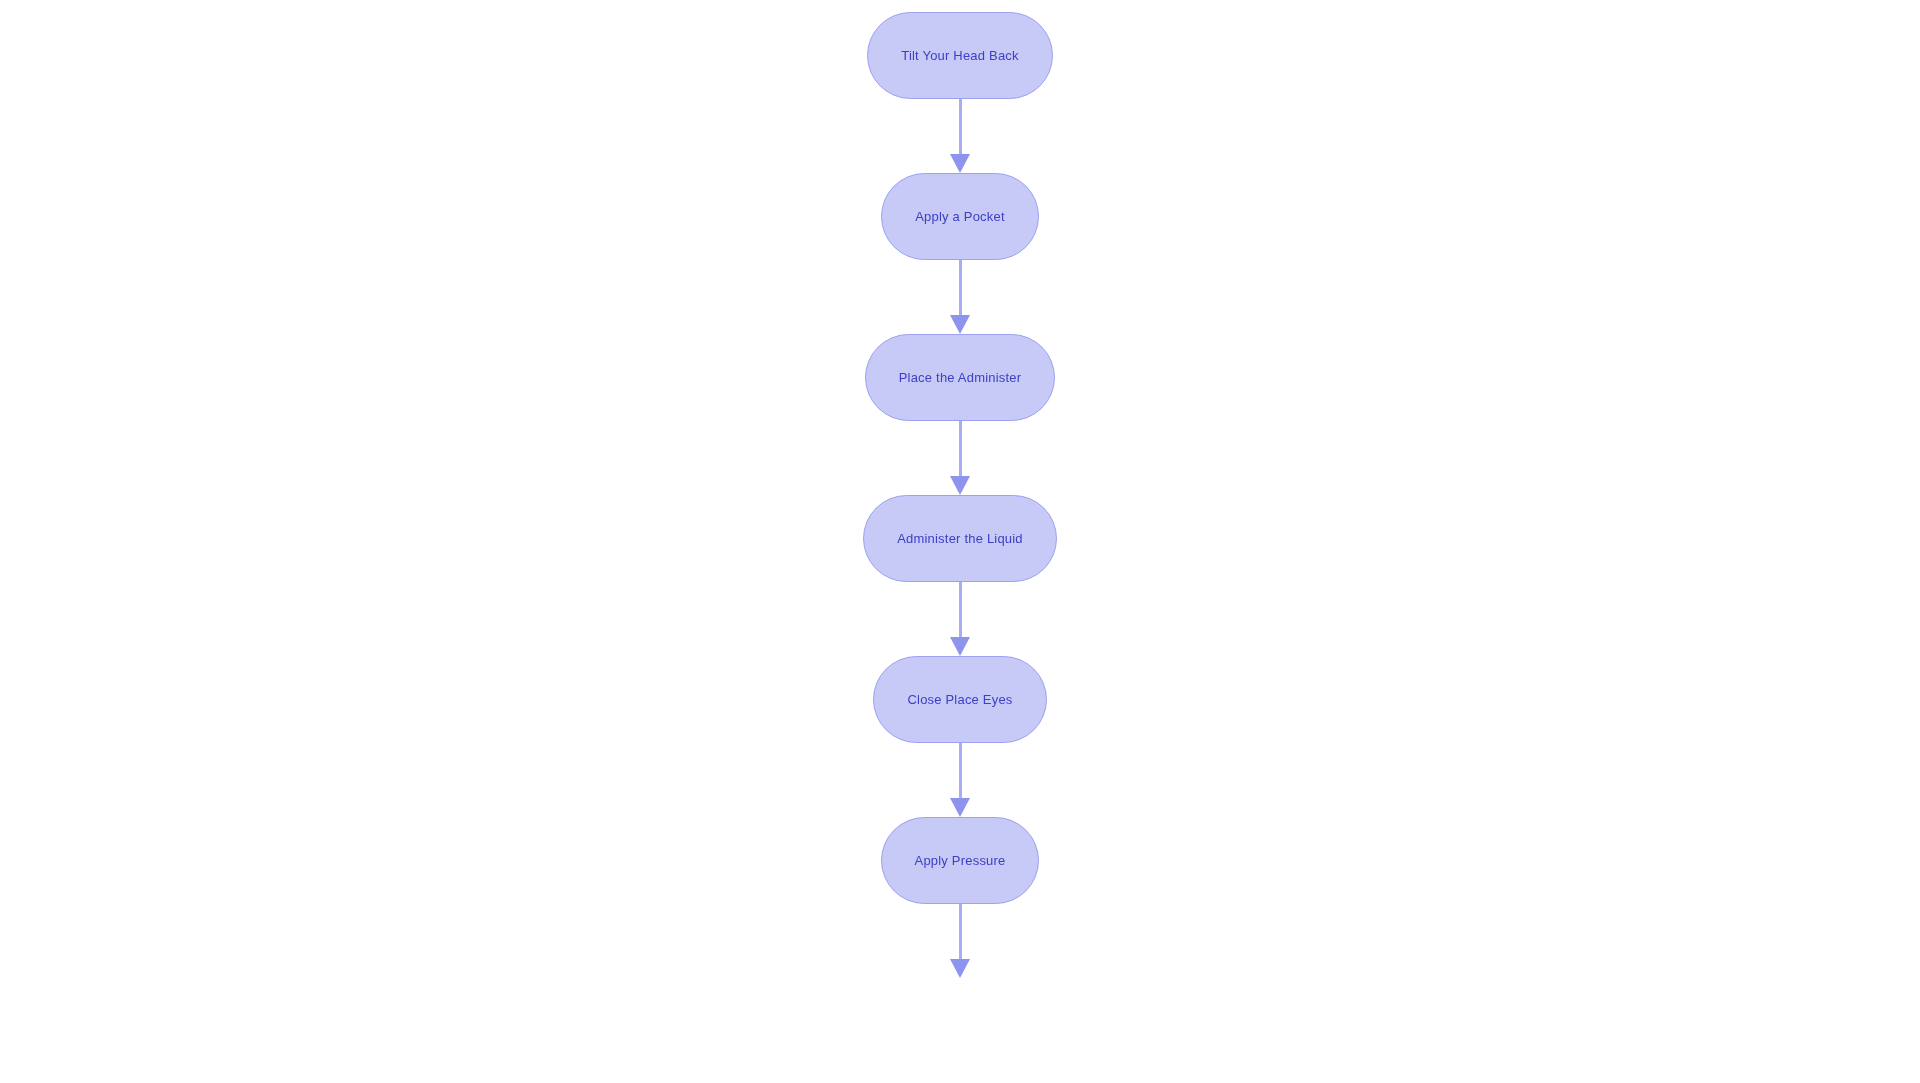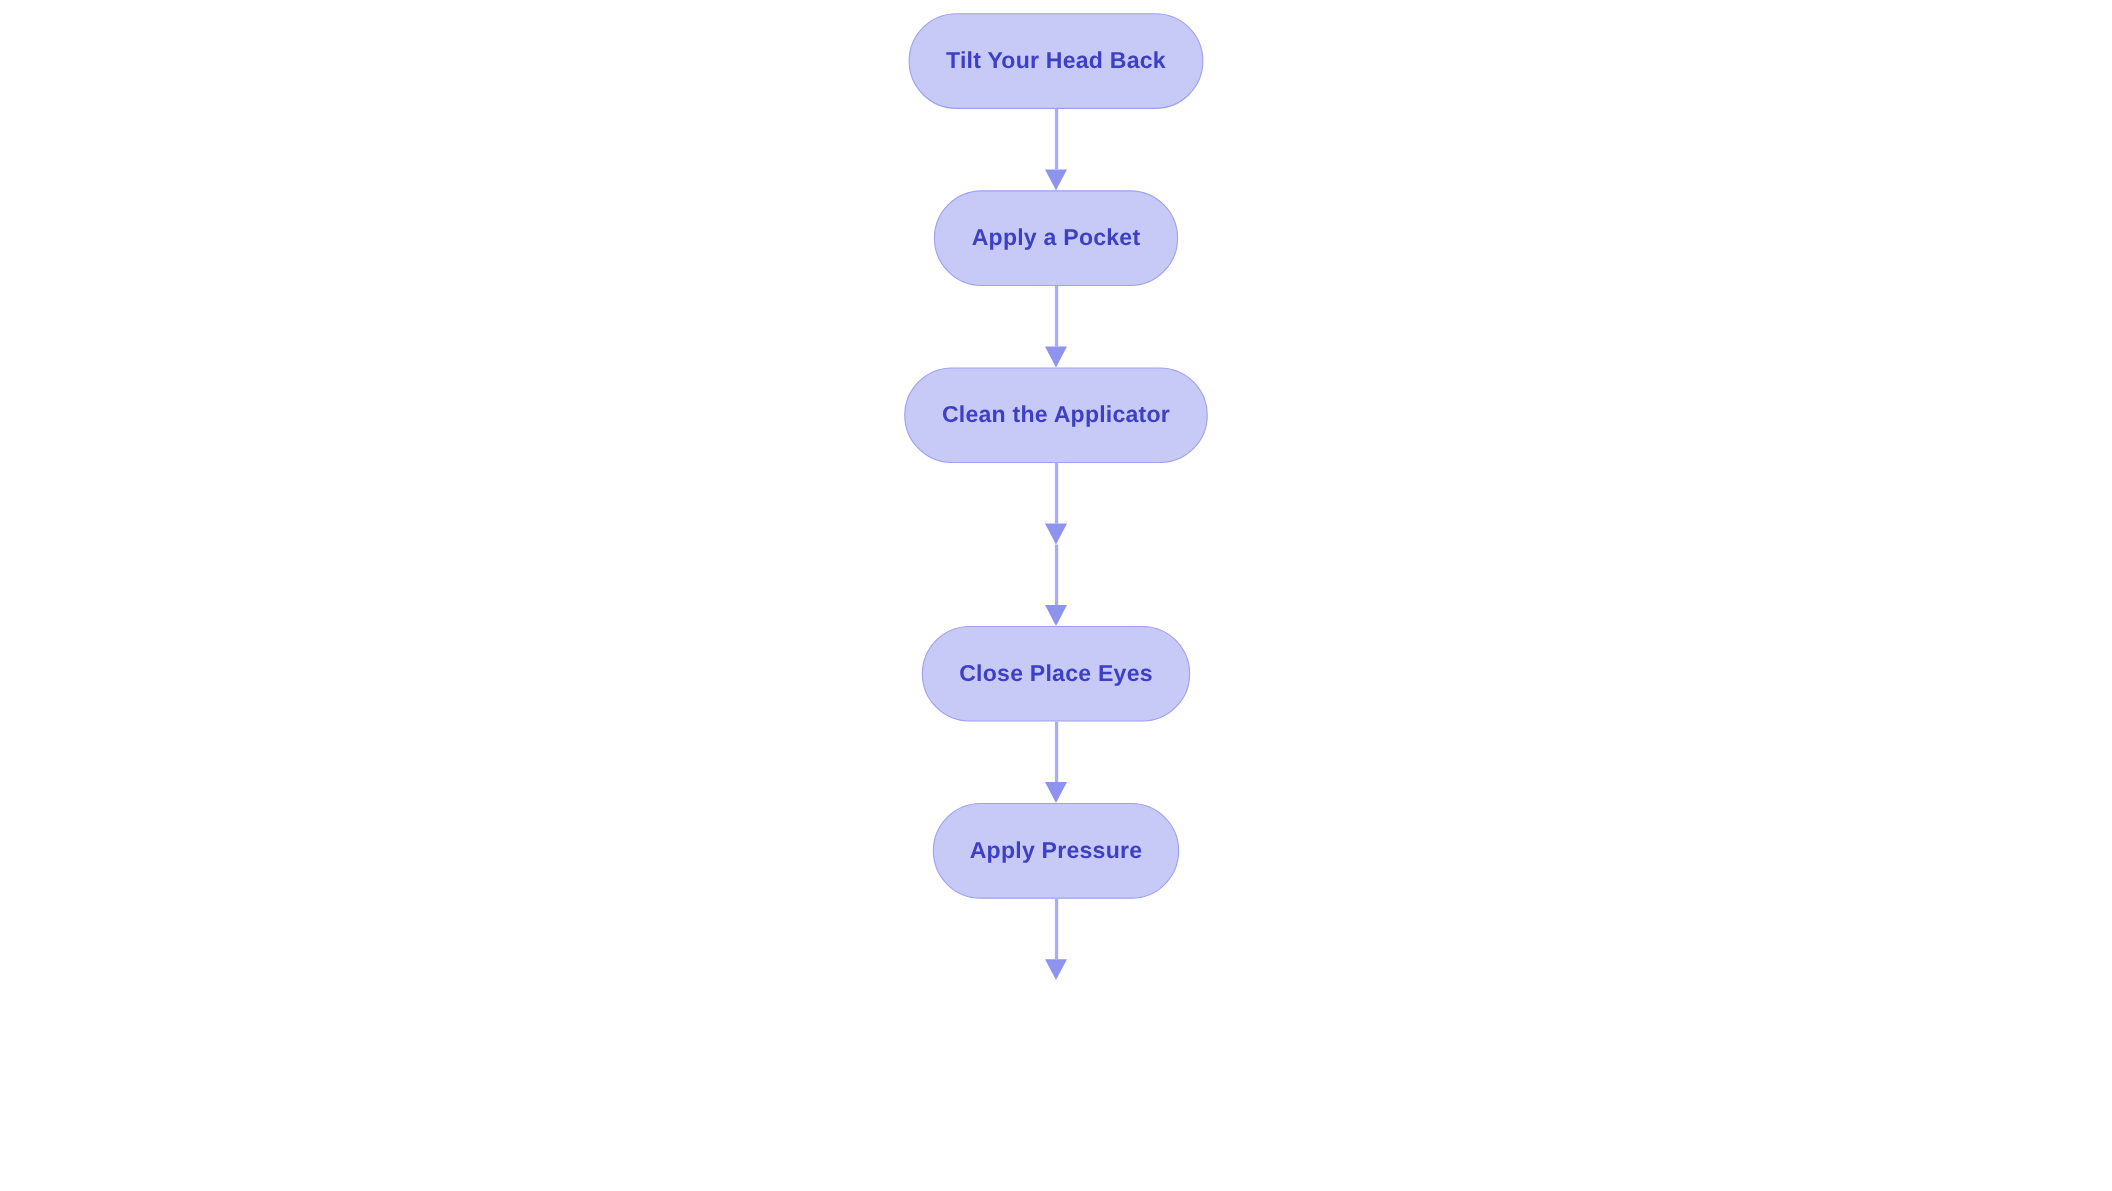--- a/index.html
+++ b/index.html
@@ -36,22 +36,22 @@
     padding: 0 33px;
     display: flex;
     align-items: center;
     justify-content: center;
     background: var(--node-fill);
     border: 1.5px solid var(--node-border);
     border-radius: 44px;
     flex: 0 0 auto;
   }
   .node-label {
-    font-size: 21px;
-    font-weight: 700;
+    font-size: 13px;
+    font-weight: 400;
     letter-spacing: 0.2px;
     color: var(--node-text);
     white-space: nowrap;
   }
   .connector {
     height: 74px;
     display: flex;
     flex-direction: column;
     align-items: center;
     flex: 0 0 auto;
@@ -87,28 +87,31 @@
     <div class="node">
       <span class="node-label">Apply a Pocket</span>
     </div>
 
     <div class="connector">
       <div class="connector-line"></div>
       <div class="connector-head"></div>
     </div>
 
     <div class="node">
-      <span class="node-label">Clean the Applicator</span>
+      <span class="node-label">Place the Administer</span>
     </div>
 
     <div class="connector">
       <div class="connector-line"></div>
       <div class="connector-head"></div>
     </div>
 
+    <div class="node">
+      <span class="node-label">Administer the Liquid</span>
+    </div>
 
     <div class="connector">
       <div class="connector-line"></div>
       <div class="connector-head"></div>
     </div>
 
     <div class="node">
       <span class="node-label">Close Place Eyes</span>
     </div>
 

